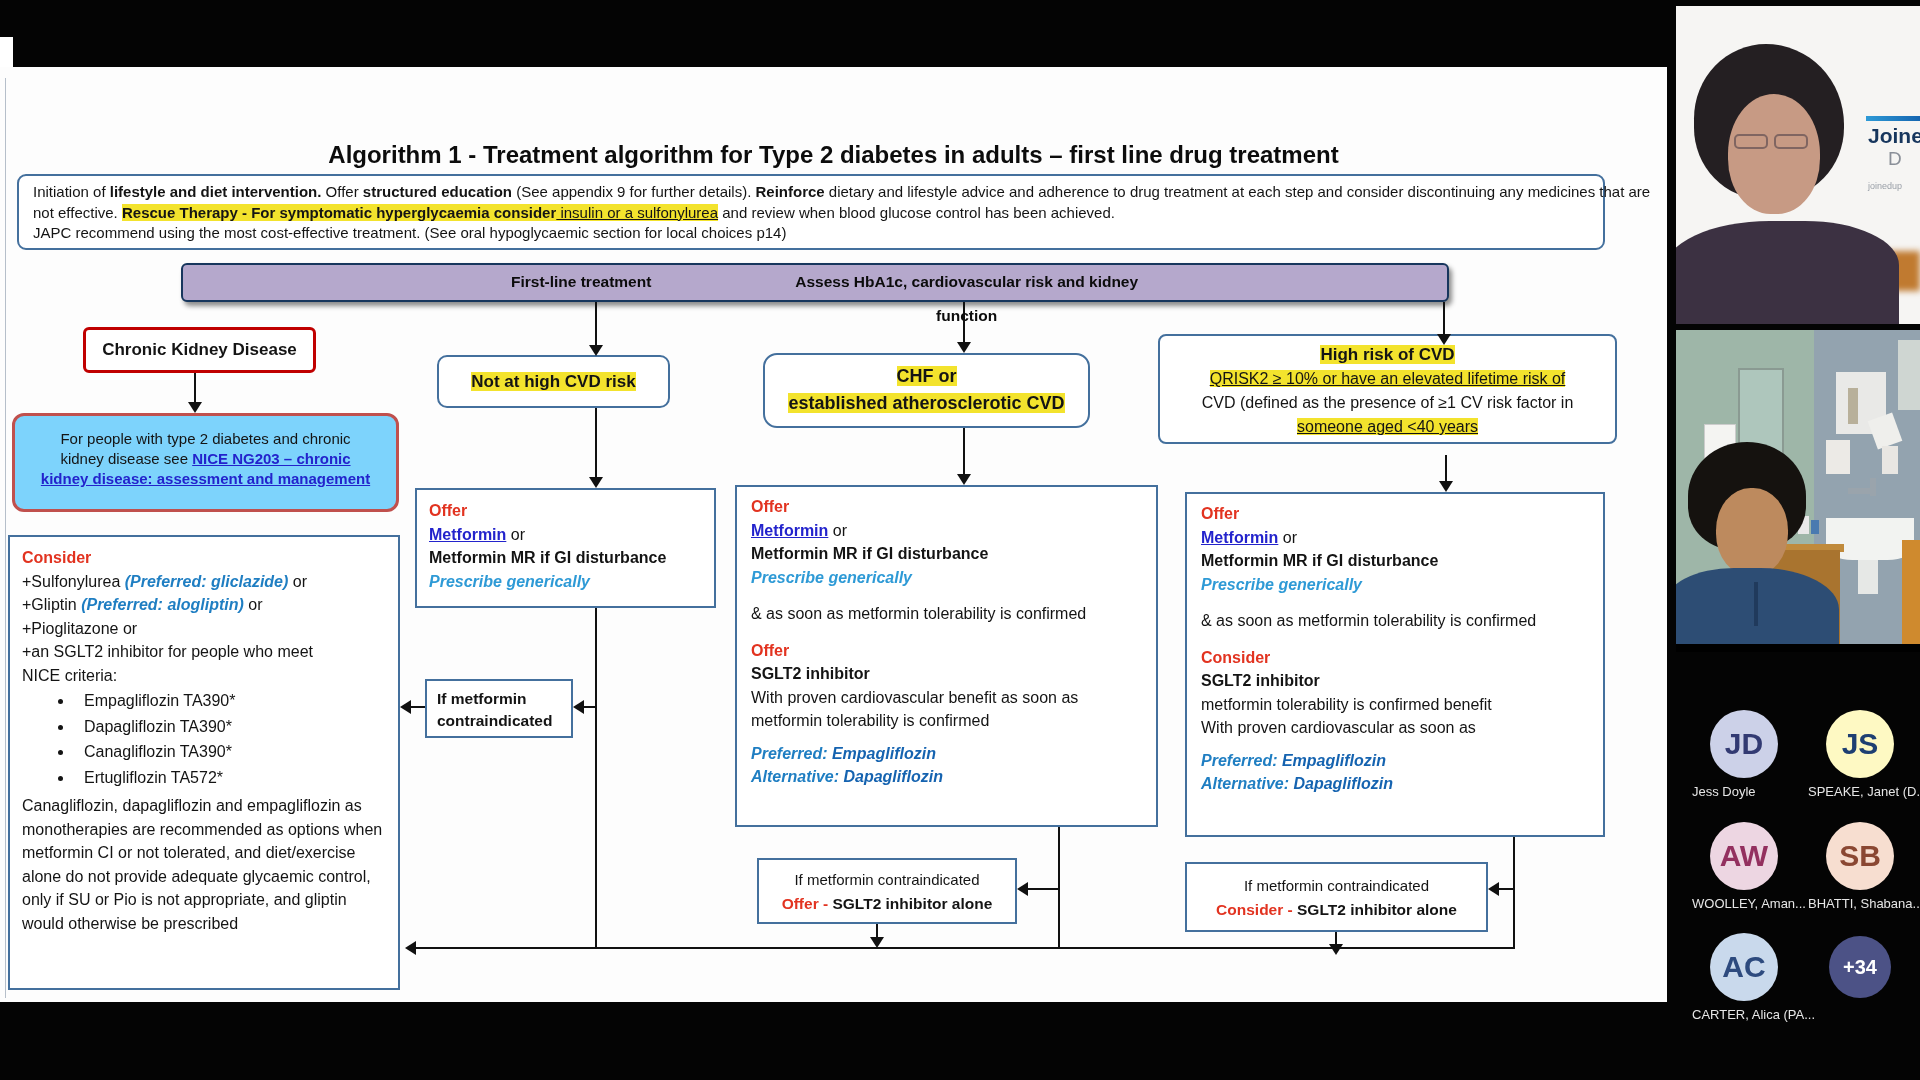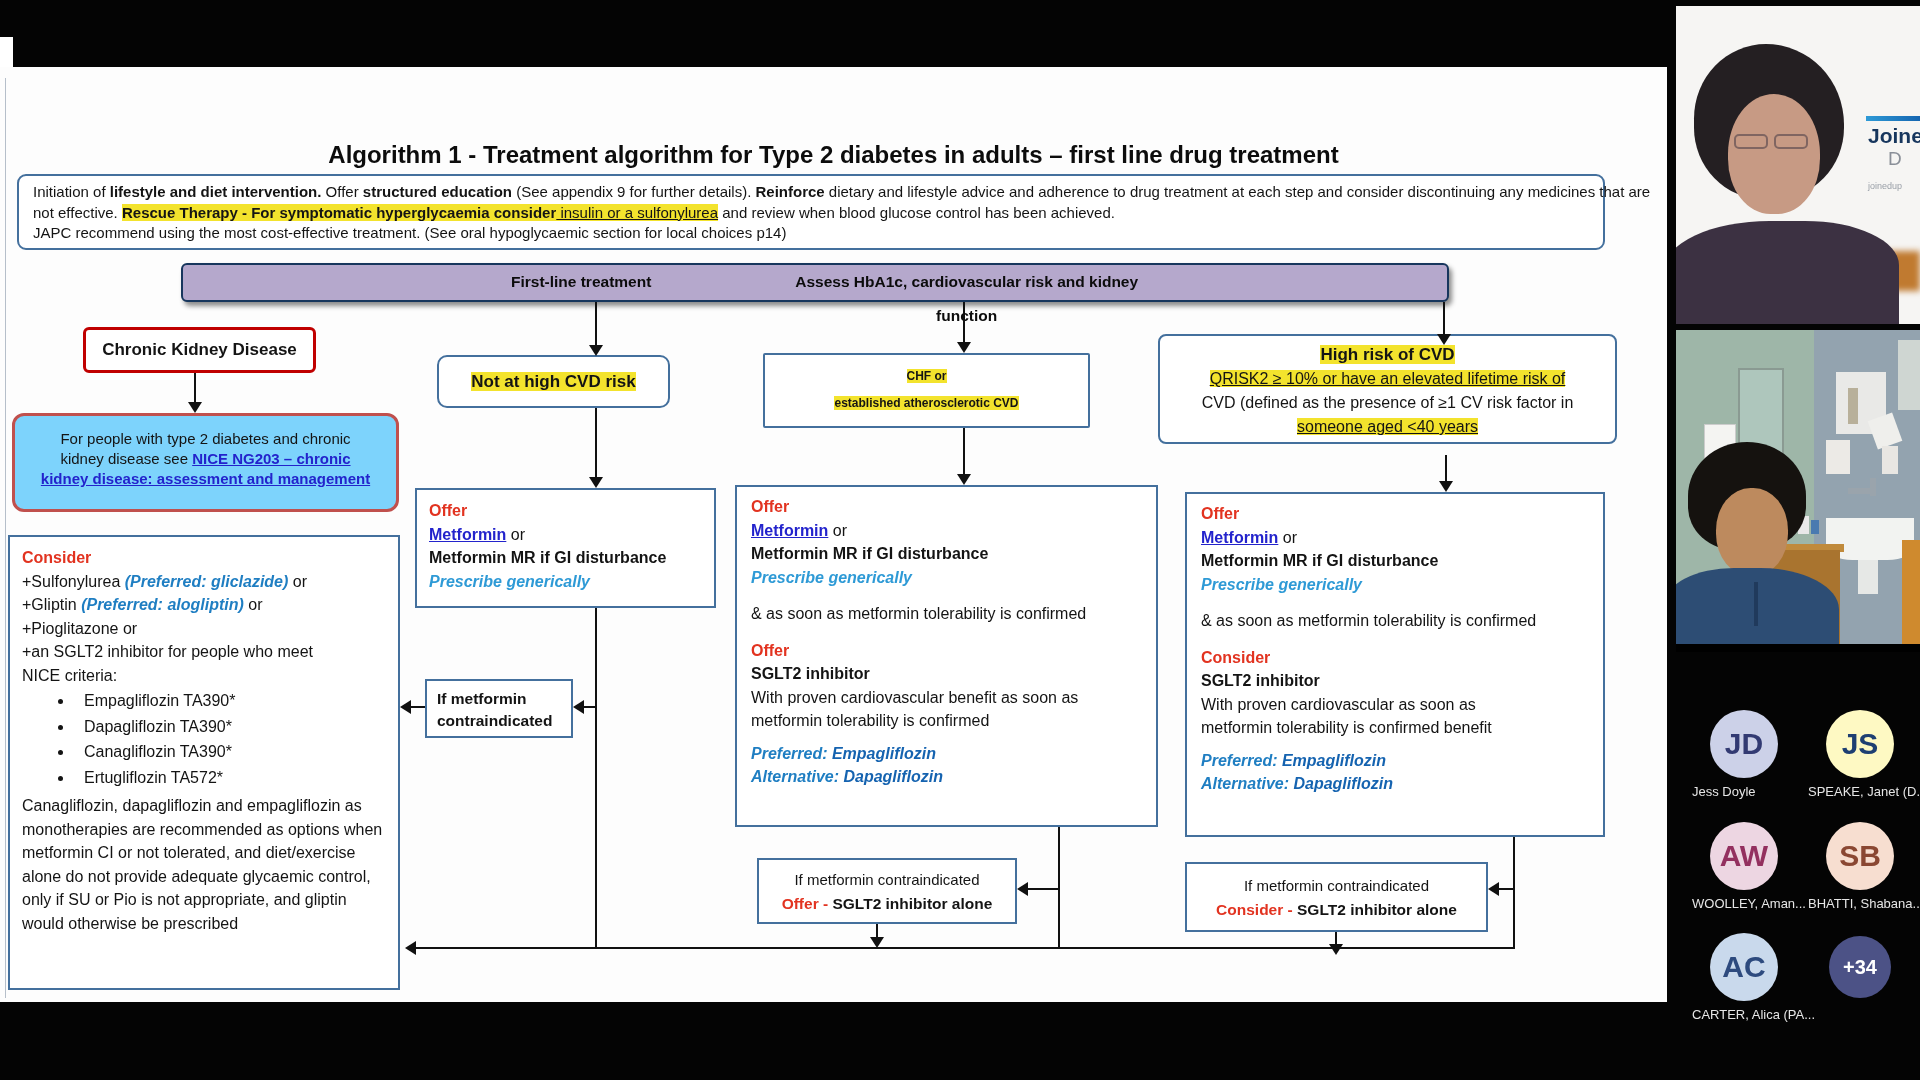--- a/index.html
+++ b/index.html
@@ -37,21 +37,21 @@
   #pb2{left:46%;width:32%;}
   
   #ckdBox{position:absolute;left:83px;top:327px;width:233px;height:46px;border:3px solid #c00000;border-radius:6px;background:#fff;text-align:center;line-height:40px;font-weight:bold;font-size:17px;}
   #ckdInfo{position:absolute;left:12px;top:413px;width:387px;height:99px;border:3px solid #c0504d;border-radius:12px;background:#7dd3fc;text-align:center;font-size:15px;line-height:20px;padding-top:13px;}
   
   #considerBox{position:absolute;left:8px;top:535px;width:392px;height:455px;border:2px solid #44709d;background:#fff;padding:9px 12px;font-size:16px;line-height:23.5px;}
   #considerBox ul{margin:1px 0 4px 0;padding-left:52px;}
   #considerBox li{line-height:25.5px;padding-left:10px;}
   
   #notBox{left:437px;top:355px;width:233px;height:53px;border-radius:10px;display:flex;align-items:center;justify-content:center;font-size:17px;font-weight:bold;}
-  #chfBox{left:763px;top:353px;width:327px;height:75px;border-radius:2px;text-align:center;padding-top:8px;font-size:12px;font-weight:bold;line-height:27px;}
+  #chfBox{left:763px;top:353px;width:327px;height:75px;border-radius:14px;text-align:center;padding-top:8px;font-size:18px;font-weight:bold;line-height:27px;}
   #highBox{left:1158px;top:334px;width:459px;height:110px;border-radius:8px;text-align:center;padding-top:7px;font-size:16px;line-height:24px;}
   #leftOffer{left:415px;top:488px;width:301px;height:120px;padding:9px 12px;}
   #leftIf{left:425px;top:679px;width:148px;height:59px;padding:7px 10px;font-size:15.5px;font-weight:bold;line-height:22px;}
   #midBox{left:735px;top:485px;width:423px;height:342px;padding:8px 14px;}
   #rightBox{left:1185px;top:492px;width:420px;height:345px;padding:8px 14px;}
   #midIf{left:757px;top:858px;width:260px;height:66px;text-align:center;padding-top:8px;font-size:15px;line-height:24px;}
   #rightIf{left:1185px;top:862px;width:303px;height:70px;text-align:center;padding-top:10px;font-size:15px;line-height:24px;}
   
   #tile1{position:absolute;left:1676px;top:6px;width:244px;height:318px;background:#f6f5f3;overflow:hidden;}
   #tile2{position:absolute;left:1676px;top:330px;width:244px;height:322px;background:#9eb6a8;overflow:hidden;}
@@ -164,22 +164,22 @@
   <div id="rightBox" class="fb">
     <div class="ln16 nw"><span class="r">Offer</span></div>
     <div class="ln16 nw"><span class="lk">Metformin</span><span> or</span></div>
     <div class="ln16 nw"><span class="b">Metformin MR if GI disturbance</span></div>
     <div class="ln16 nw"><span class="pg">Prescribe generically</span></div>
     <div class="sp12"></div>
     <div class="ln16 nw"><span>&amp; as soon as metformin tolerability is confirmed</span></div>
     <div class="sp12"></div>
     <div class="ln16 nw"><span class="r">Consider</span></div>
     <div class="ln16 nw"><span class="b">SGLT2 inhibitor</span></div>
+    <div class="ln16 nw"><span>metformin tolerability is confirmed benefit</span></div>
     <div class="ln16 nw"><span>With proven cardiovascular as soon as</span></div>
-    <div class="ln16 nw"><span>metformin tolerability is confirmed benefit</span></div>
     <div class="sp8"></div>
     <div class="ln16 nw"><span class="pi">Preferred: </span><span class="pd">Empagliflozin</span></div>
     <div class="ln16 nw"><span class="pi">Alternative: </span><span class="pd">Dapagliflozin</span></div>
   </div>
 
   <div id="midIf" class="fb">
     <div><span>If metformin contraindicated</span></div>
     <div style="font-size:15.5px;"><span class="r">Offer - </span><span class="b">SGLT2 inhibitor alone</span></div>
   </div>
 

